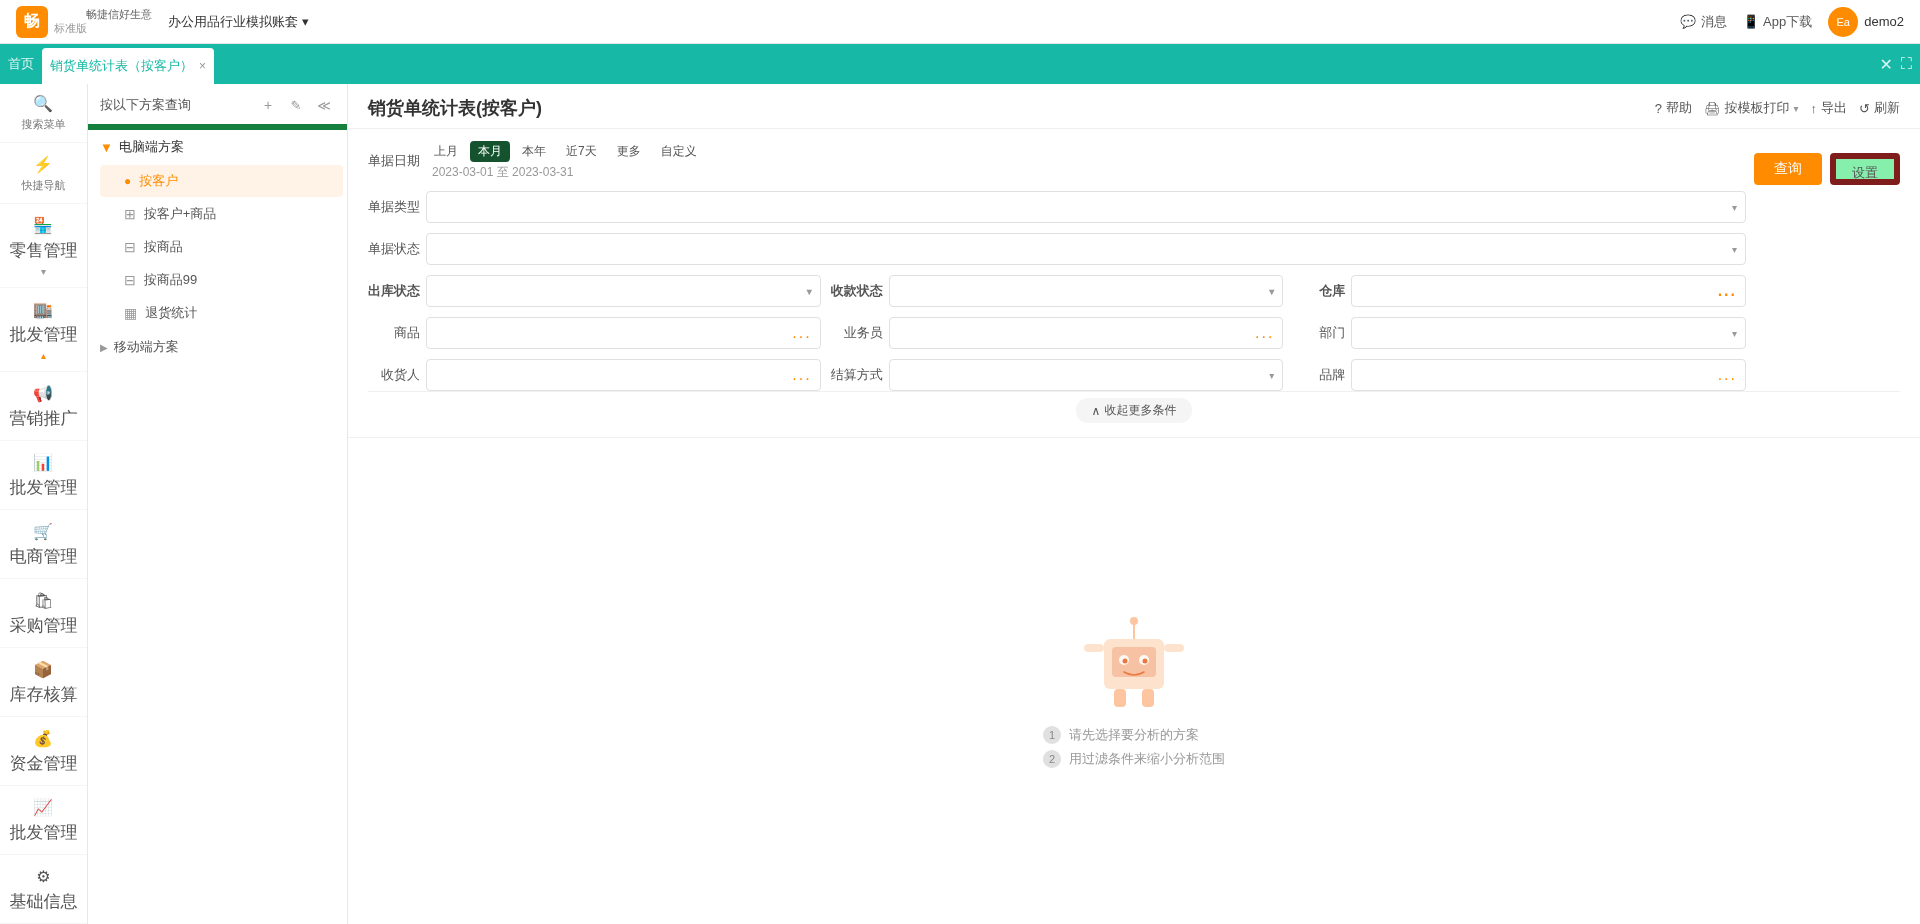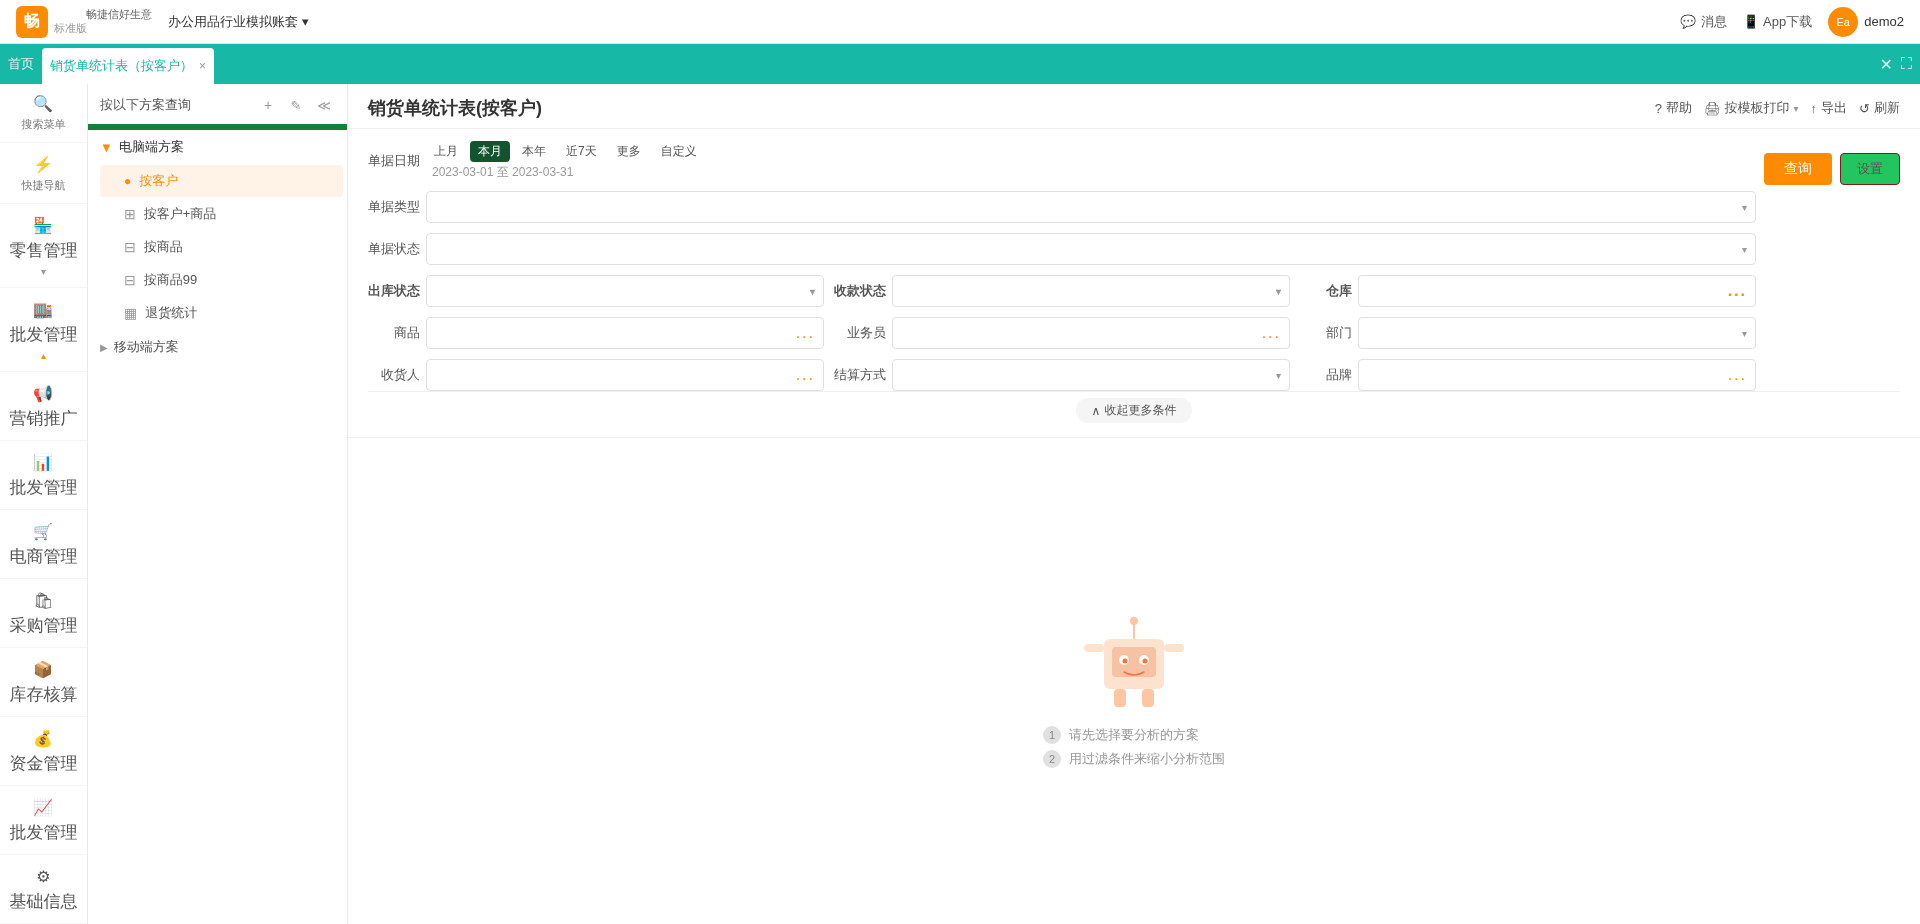--- a/index.html
+++ b/index.html
@@ -81,21 +81,21 @@
     .collapse-btn { display: flex; align-items: center; gap: 4px; cursor: pointer; color: #555; font-size: 12px; background: #f5f5f5; padding: 4px 16px; border-radius: 12px; }
 
     
     .empty-state { flex: 1; display: flex; flex-direction: column; align-items: center; justify-content: center; gap: 12px; }
     .empty-tips { display: flex; flex-direction: column; gap: 6px; }
     .empty-tip { display: flex; align-items: center; gap: 8px; font-size: 13px; color: #999; }
     .tip-num { width: 18px; height: 18px; border-radius: 50%; background: #e0e0e0; display: flex; align-items: center; justify-content: center; font-size: 11px; color: #888; flex-shrink: 0; }
 
     
     .query-btn { background: #ff8c00; color: white; border: none; border-radius: 4px; padding: 6px 20px; cursor: pointer; font-size: 14px; height: 32px; }
-    .settings-btn { background: #22c55e; color: #555; border: 1px solid #7f1d1d; border-radius: 4px; padding: 5px 16px; cursor: pointer; font-size: 13px; height: 32px; }
+    .settings-btn { background: #86efac; color: #555; border: 6px solid #7f1d1d; border-radius: 4px; padding: 5px 16px; cursor: pointer; font-size: 13px; height: 32px; }
     .query-actions { display: flex; flex-direction: row; gap: 8px; padding: 12px 0 0 8px; flex-shrink: 0; }
 
     
     ::-webkit-scrollbar { width: 6px; height: 6px; }
     ::-webkit-scrollbar-thumb { background: #ccc; border-radius: 3px; }
     ::-webkit-scrollbar-track { background: transparent; }
     .filter-cell { display: flex; align-items: center; gap: 6px; }
     .filter-cell-label { font-size: 13px; color: #555; white-space: nowrap; flex-shrink: 0; min-width: 52px; text-align: right; }
     .filter-cell-control { flex: 1; }
   </style>

